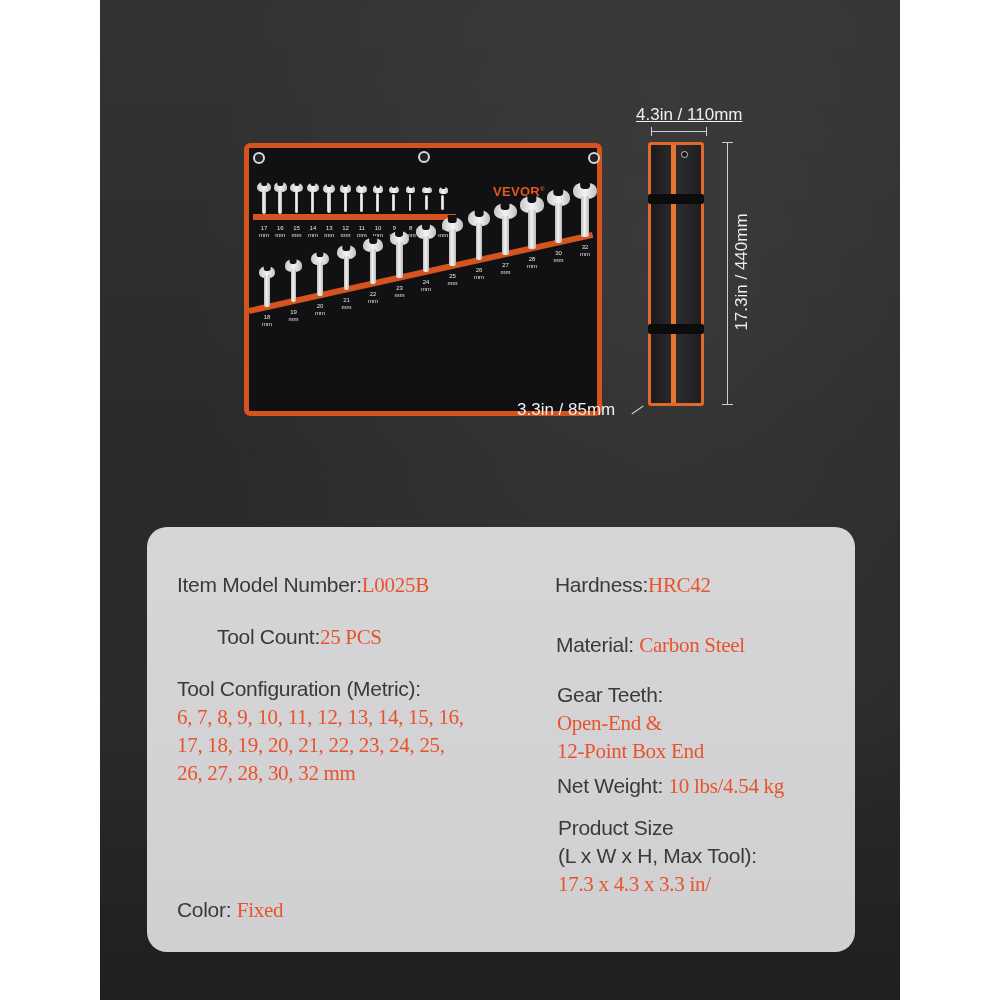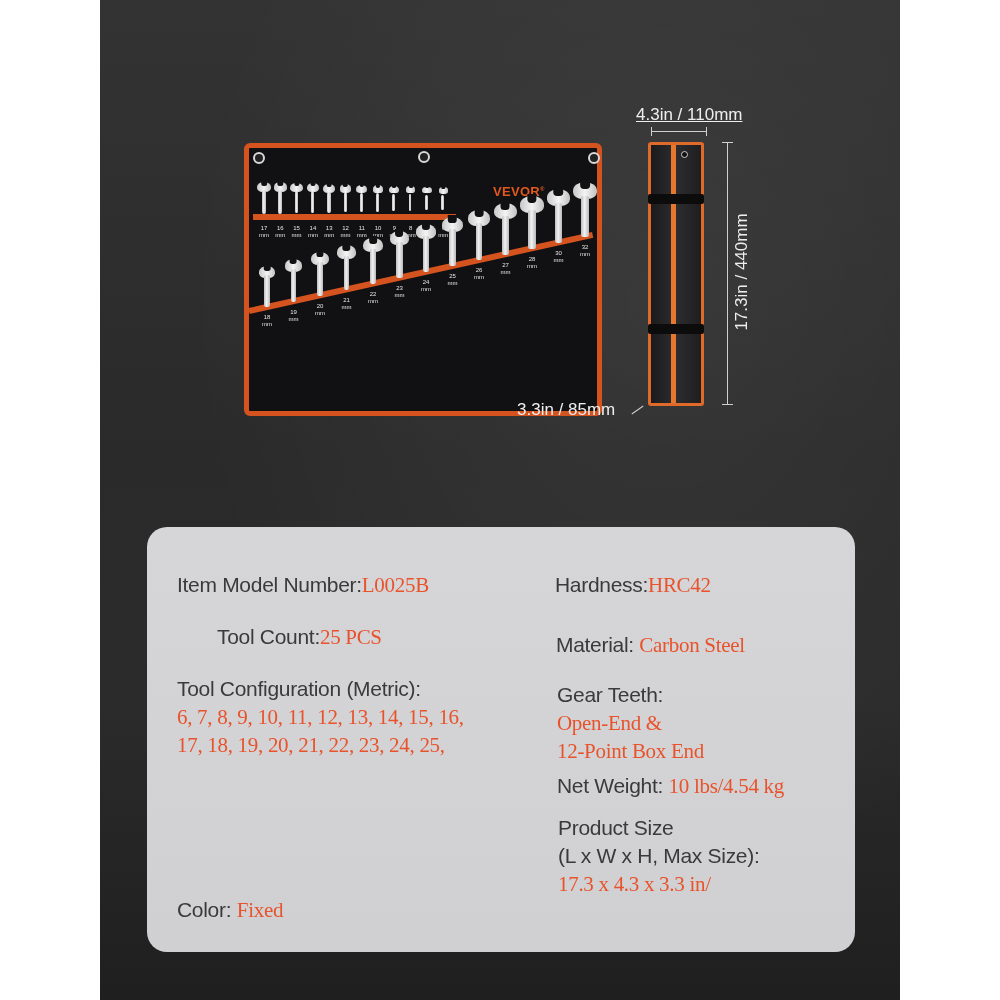--- a/index.html
+++ b/index.html
@@ -232,20 +232,21 @@
   <div class="spec" style="left:30px;top:44px;">
     <span>Item Model Number:</span><span class="v">L0025B</span>
   </div>
   <div class="spec" style="left:30px;top:96px;margin-left:40px;">
     <span>Tool Count:</span><span class="v">25 PCS</span>
   </div>
   <div class="spec" style="left:30px;top:148px;">
     <span class="blk">Tool Configuration (Metric):</span>
     <span class="blk v">6, 7, 8, 9, 10, 11, 12, 13, 14, 15, 16,</span>
     <span class="blk v">17, 18, 19, 20, 21, 22, 23, 24, 25,</span>
+    <span class="blk v">26, 27, 28, 30, 32 mm</span>
   </div>
   <div class="spec" style="left:30px;top:369px;">
     <span>Color: </span><span class="v">Fixed</span>
   </div>
 
   <div class="spec" style="left:408px;top:44px;">
     <span>Hardness:</span><span class="v">HRC42</span>
   </div>
   <div class="spec" style="left:409px;top:104px;">
     <span>Material: </span><span class="v">Carbon Steel</span>
@@ -253,16 +254,16 @@
   <div class="spec" style="left:410px;top:154px;">
     <span class="blk">Gear Teeth:</span>
     <span class="blk v">Open-End &amp;</span>
     <span class="blk v">12-Point Box End</span>
   </div>
   <div class="spec" style="left:410px;top:245px;">
     <span>Net Weight: </span><span class="v">10 lbs/4.54 kg</span>
   </div>
   <div class="spec" style="left:411px;top:287px;">
     <span class="blk">Product Size</span>
-    <span class="blk">(L x W x H, Max Size):</span>
+    <span class="blk">(L x W x H, Max Tool):</span>
     <span class="blk v">17.3 x 4.3 x 3.3 in/</span>
   </div>
 </div>
 
 </body></html>

